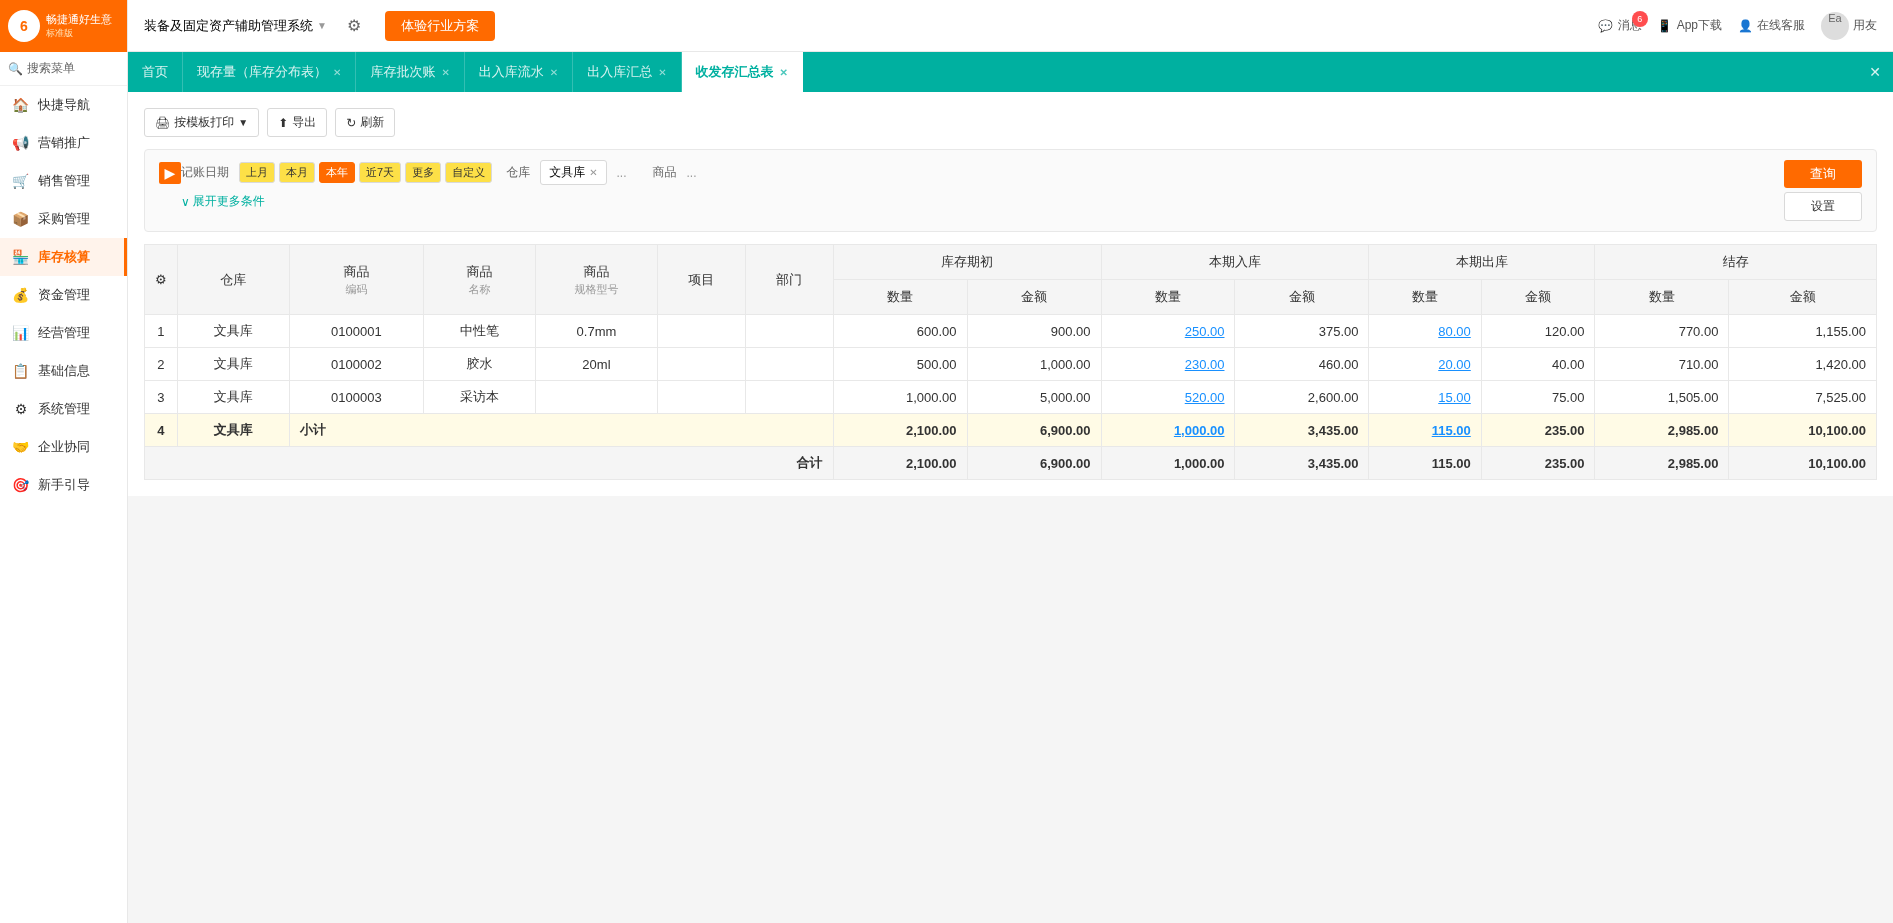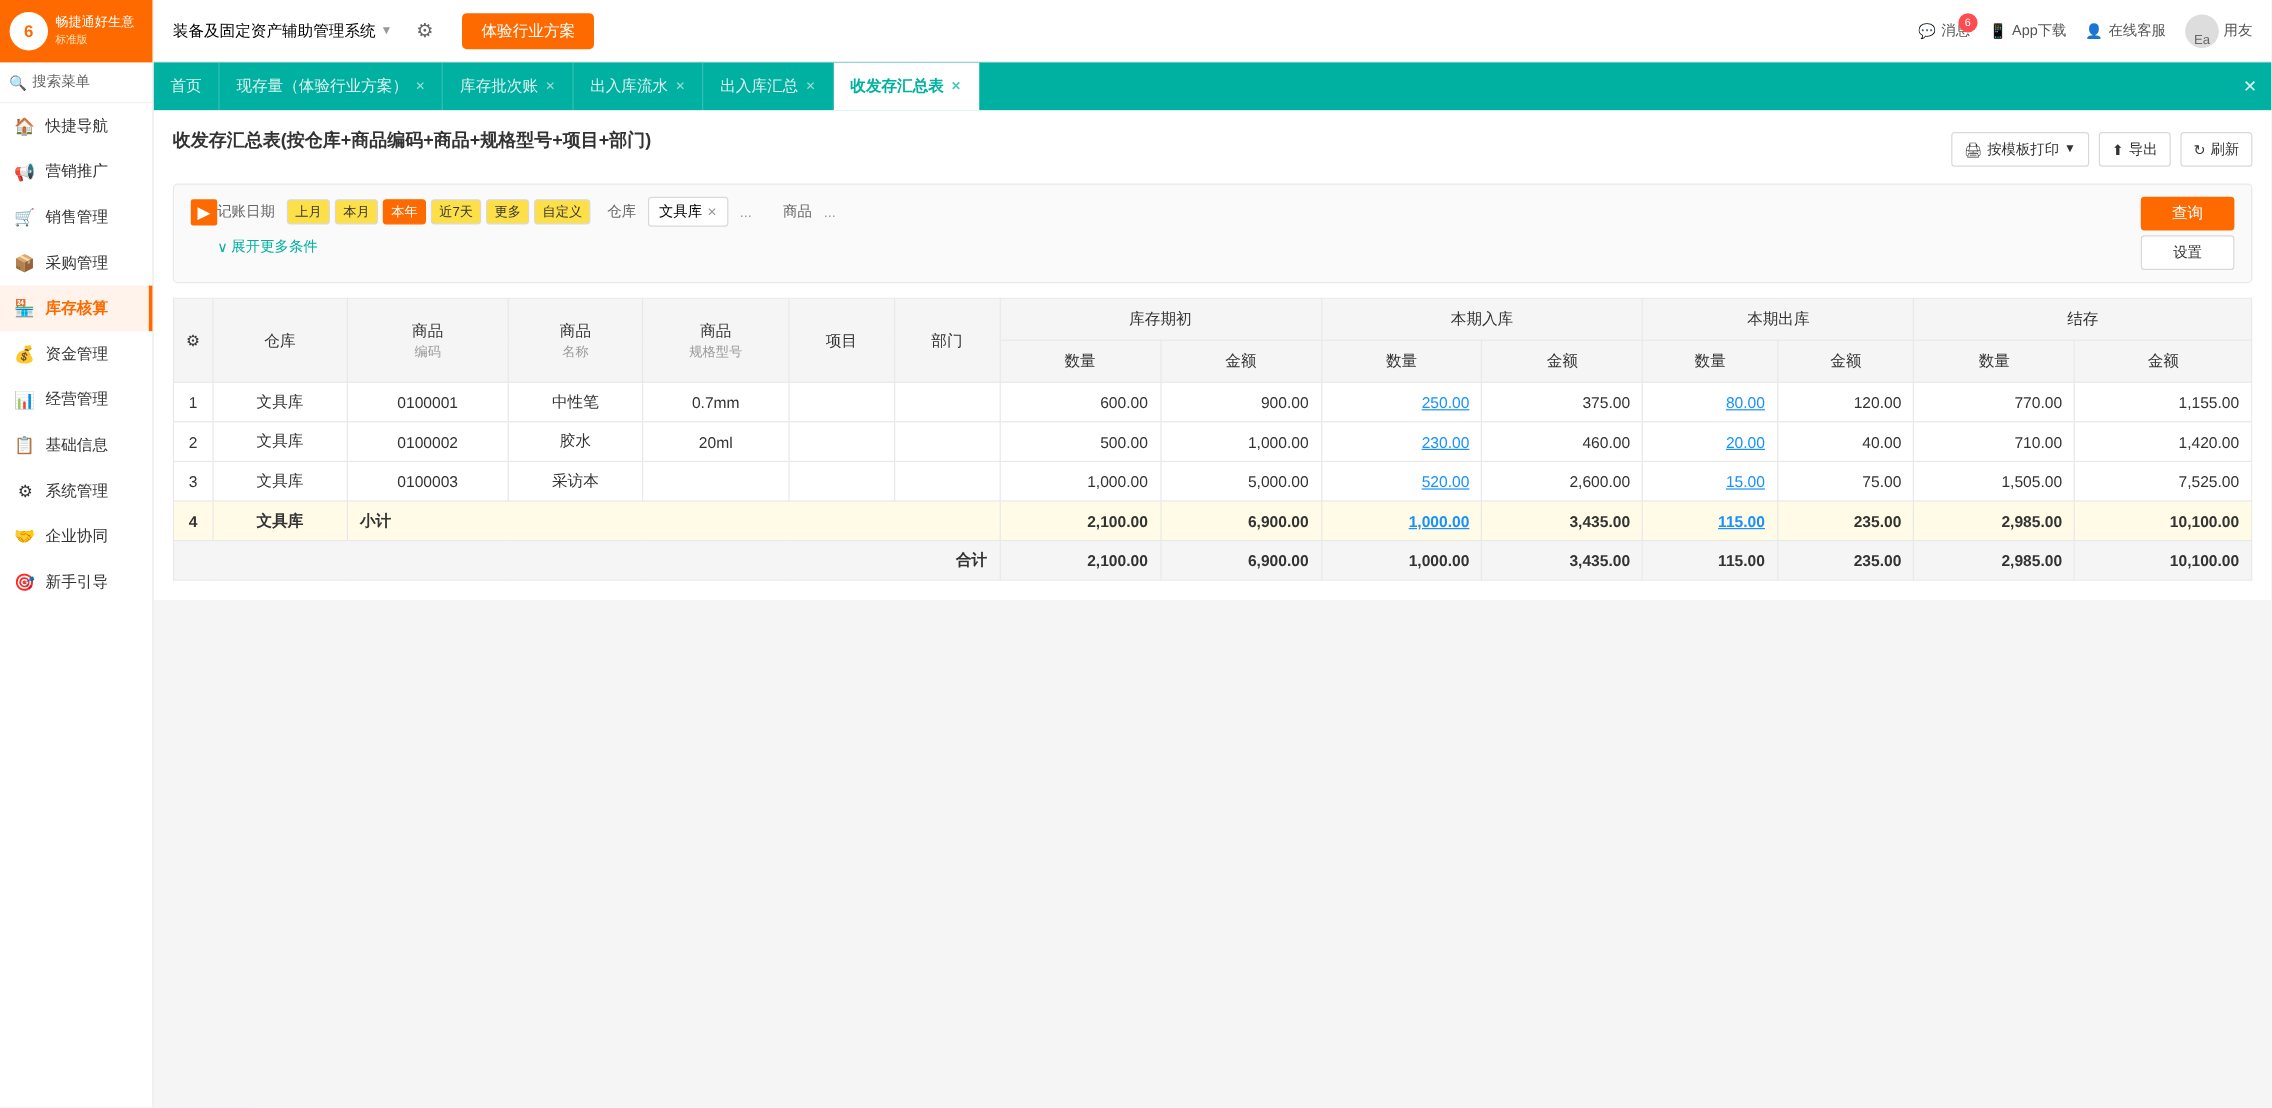--- a/index.html
+++ b/index.html
@@ -107,21 +107,21 @@
       width: 16px;
       height: 16px;
       font-size: 9px;
       display: flex;
       align-items: center;
       justify-content: center;
       position: absolute;
       top: -6px;
       right: -6px;
     }
-    .user-avatar { width: 28px; height: 28px; background: #ddd; border-radius: 50%; display: flex; align-items: flex-end; justify-content: center; font-size: 11px; color: #666; }
+    .user-avatar { width: 28px; height: 28px; background: #ddd; border-radius: 50%; display: flex; align-items: flex-start; justify-content: center; font-size: 11px; color: #666; }
 
     
     .tabs-bar {
       background: #00b0a0;
       display: flex;
       align-items: center;
       padding: 0 0 0 0;
       height: 40px;
       overflow-x: auto;
     }
@@ -411,21 +411,21 @@
         <span>用友</span>
       </div>
     </div>
   </div>
 
   <div class="tabs-bar">
     <div class="tab">
       <span>首页</span>
     </div>
     <div class="tab">
-      <span>现存量（体验行业方案）</span>
+      <span>现存量（库存分布表）</span>
       <span class="close-icon">✕</span>
     </div>
     <div class="tab">
       <span>库存批次账</span>
       <span class="close-icon">✕</span>
     </div>
     <div class="tab">
       <span>出入库流水</span>
       <span class="close-icon">✕</span>
     </div>
@@ -437,21 +437,20 @@
       <span>收发存汇总表</span>
       <span class="close-icon">✕</span>
     </div>
     <div class="tabs-close-all">✕</div>
   </div>
 
   <div class="page-content">
     <div class="content-area">
 
       <div style="display:flex; align-items:center; justify-content:space-between; margin-bottom:12px;">
-        <h2 class="page-title">收发存汇总表(按仓库+商品编码+商品+规格型号+项目+部门)</h2>
         <div style="display:flex; gap:8px; align-items:center;">
           <button class="btn-print">
             <span>🖨</span>
             <span>按模板打印</span>
             <span style="font-size:10px;">▼</span>
           </button>
           <button class="btn-export">
             <span>⬆</span>
             <span>导出</span>
           </button>

